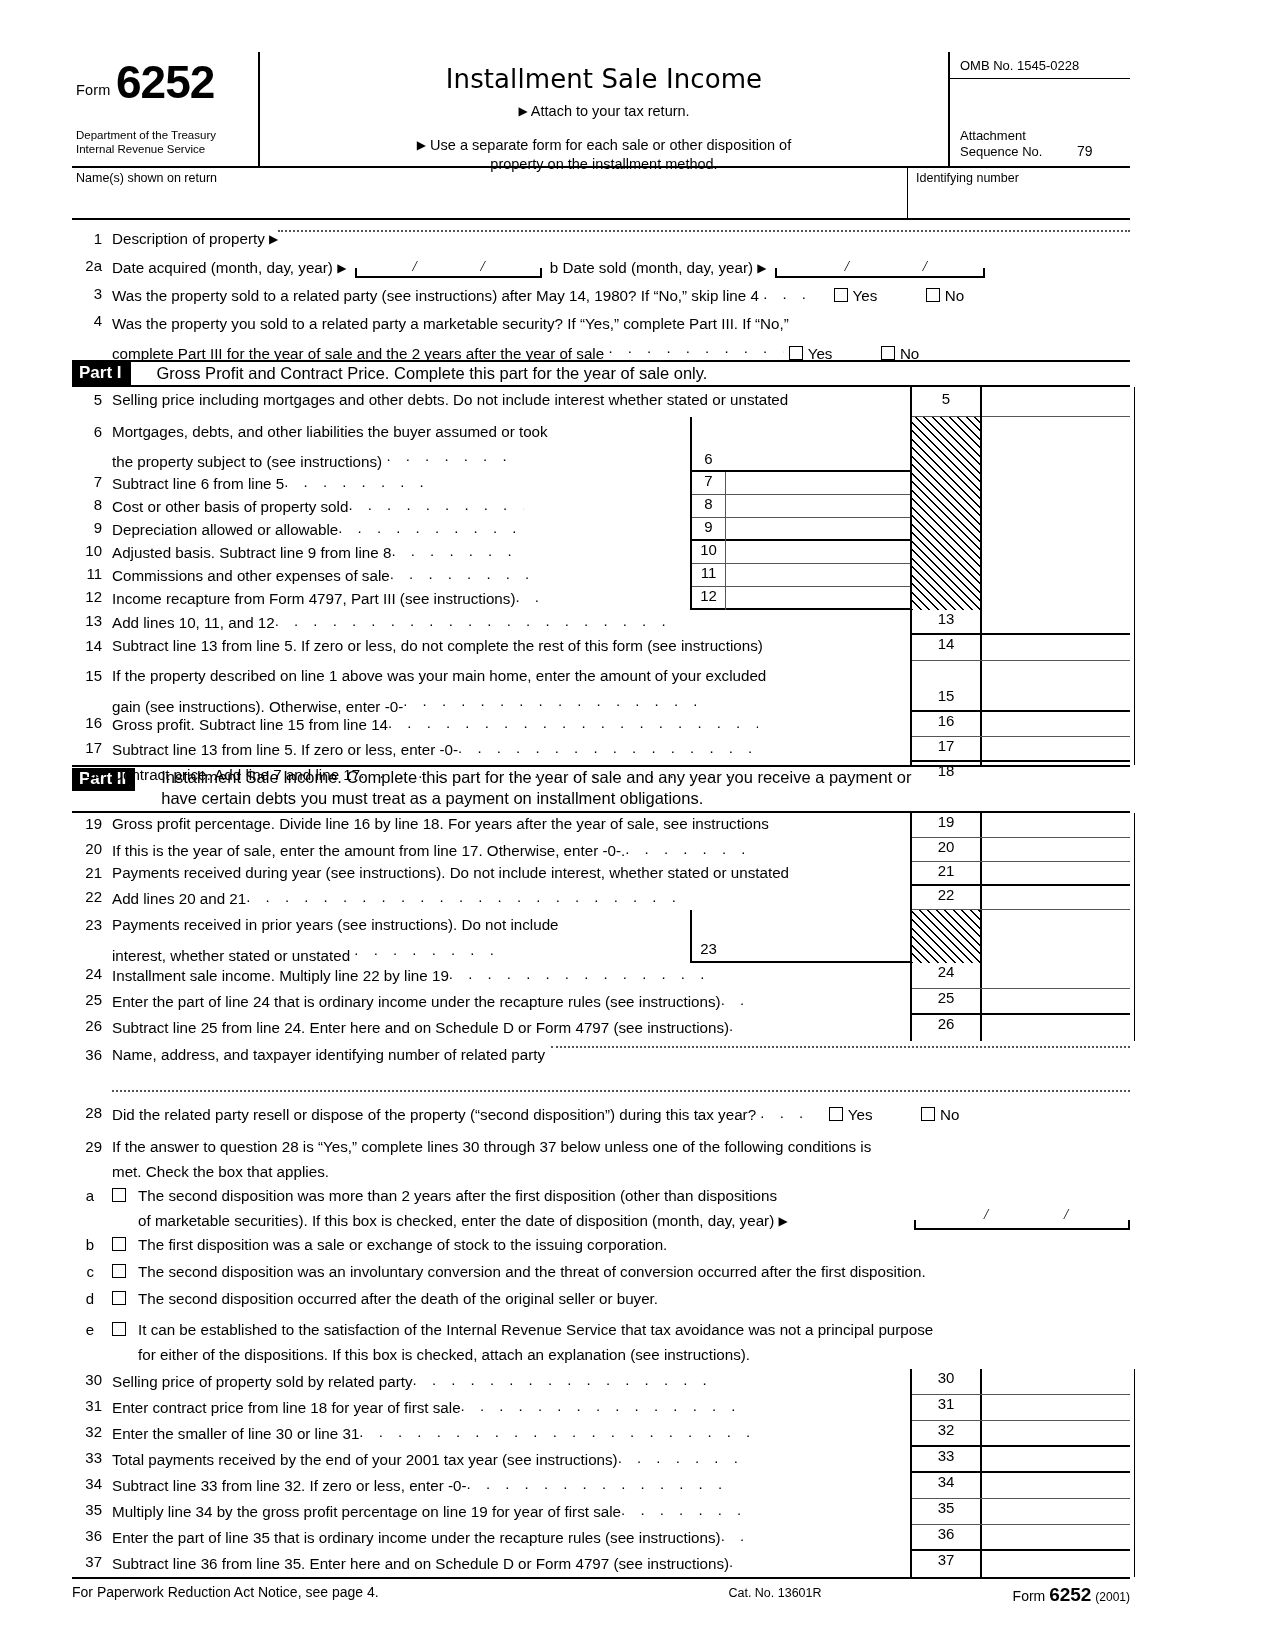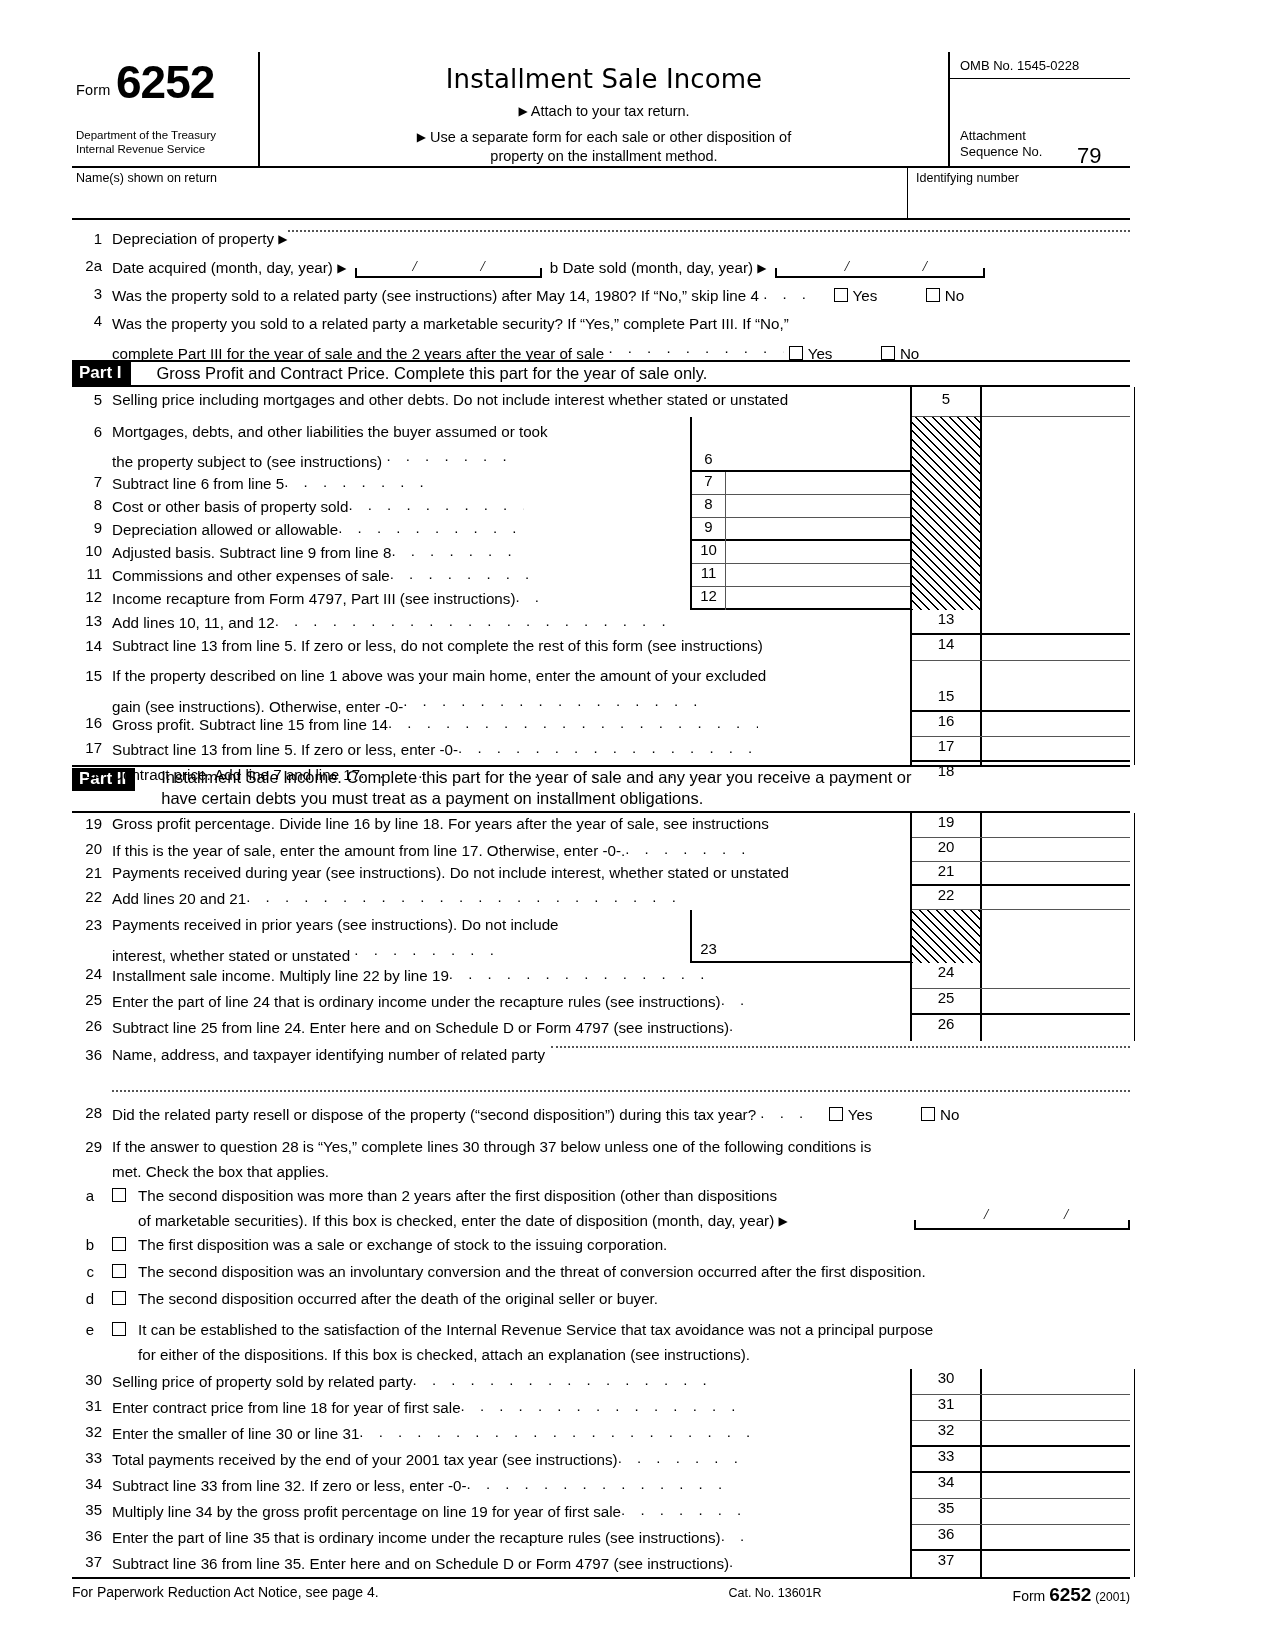--- a/index.html
+++ b/index.html
@@ -25,31 +25,31 @@
   .hdr-right{ width:180px; position:relative; }
 
   .form-word{ position:absolute; left:4px; top:30px; font-size:14.5px; letter-spacing:.2px;}
   .form-num{ position:absolute; left:44px; top:3px; font-size:46px; font-weight:700;
              letter-spacing:-1px; font-family:"Liberation Sans", sans-serif;}
   .dept{ position:absolute; left:4px; top:76px; font-size:11.5px; line-height:14px; }
 
   .title{ font-size:26px; margin-top:12px; letter-spacing:.1px;
           font-family:"DejaVu Sans", sans-serif; font-weight:400;}
   .sub1{ font-size:14.5px; margin-top:9px; }
-  .sub2{ font-size:14.5px; margin-top:9px; line-height:19px; }
+  .sub2{ font-size:14.5px; margin-top:17px; line-height:19px; }
   .tri{ font-size:12px; vertical-align:1px; }
 
   .omb{ font-size:13px; padding:6px 0 0 10px; border-bottom:1px solid #000;
         height:27px;}
   .yr{ position:relative; height:48px; }
   .yr-txt{ position:absolute; left:12px; top:-6px; font-size:46px; font-weight:700;
            letter-spacing:-1px;}
   .yr-hollow{ color:#fff; -webkit-text-stroke:1.6px #000; }
   .attach{ position:absolute; left:10px; top:76px; font-size:13px; line-height:16px;}
-  .seq{ position:absolute; left:127px; top:91px; font-size:22px;text-align:center; }
+  .seq{ position:absolute; left:127px; top:91px; font-size:14px;text-align:center; }
 
   
   .namerow{ display:flex; height:52px; border-bottom:2px solid #000; }
   .namerow .l{ flex:1; border-right:1px solid #000; padding:3px 13px 0 4px; font-size:12.5px;}
   .namerow .r{ width:222px; padding:3px 0 0 8px; font-size:12.5px;}
 
   
   .num{ width:40px; flex:none; text-align:right; padding-right:10px;
         font-size:15px; }
   .txt{ font-size:15.2px; }
@@ -151,21 +151,21 @@
     </div>
     <div class="r">
       <span>Identifying number</span>
     </div>
   </div>
 
   <div class="blk1">
 
     <div class="row r1">
       <div class="num">1</div>
-      <div class="txt"><span>Depreciation of property</span> <span class="tri">▶</span></div>
+      <div class="txt"><span>Description of property</span> <span class="tri">▶</span></div>
       <div class="dotline"></div>
     </div>
 
     <div class="row r2">
       <div class="num">2a</div>
       <div class="txt">
         <span>Date acquired (month, day, year)</span>
         <span class="tri">▶</span>
         <span class="datebox"><i class="s1">/</i><i class="s2">/</i></span>
         <span>b</span>

